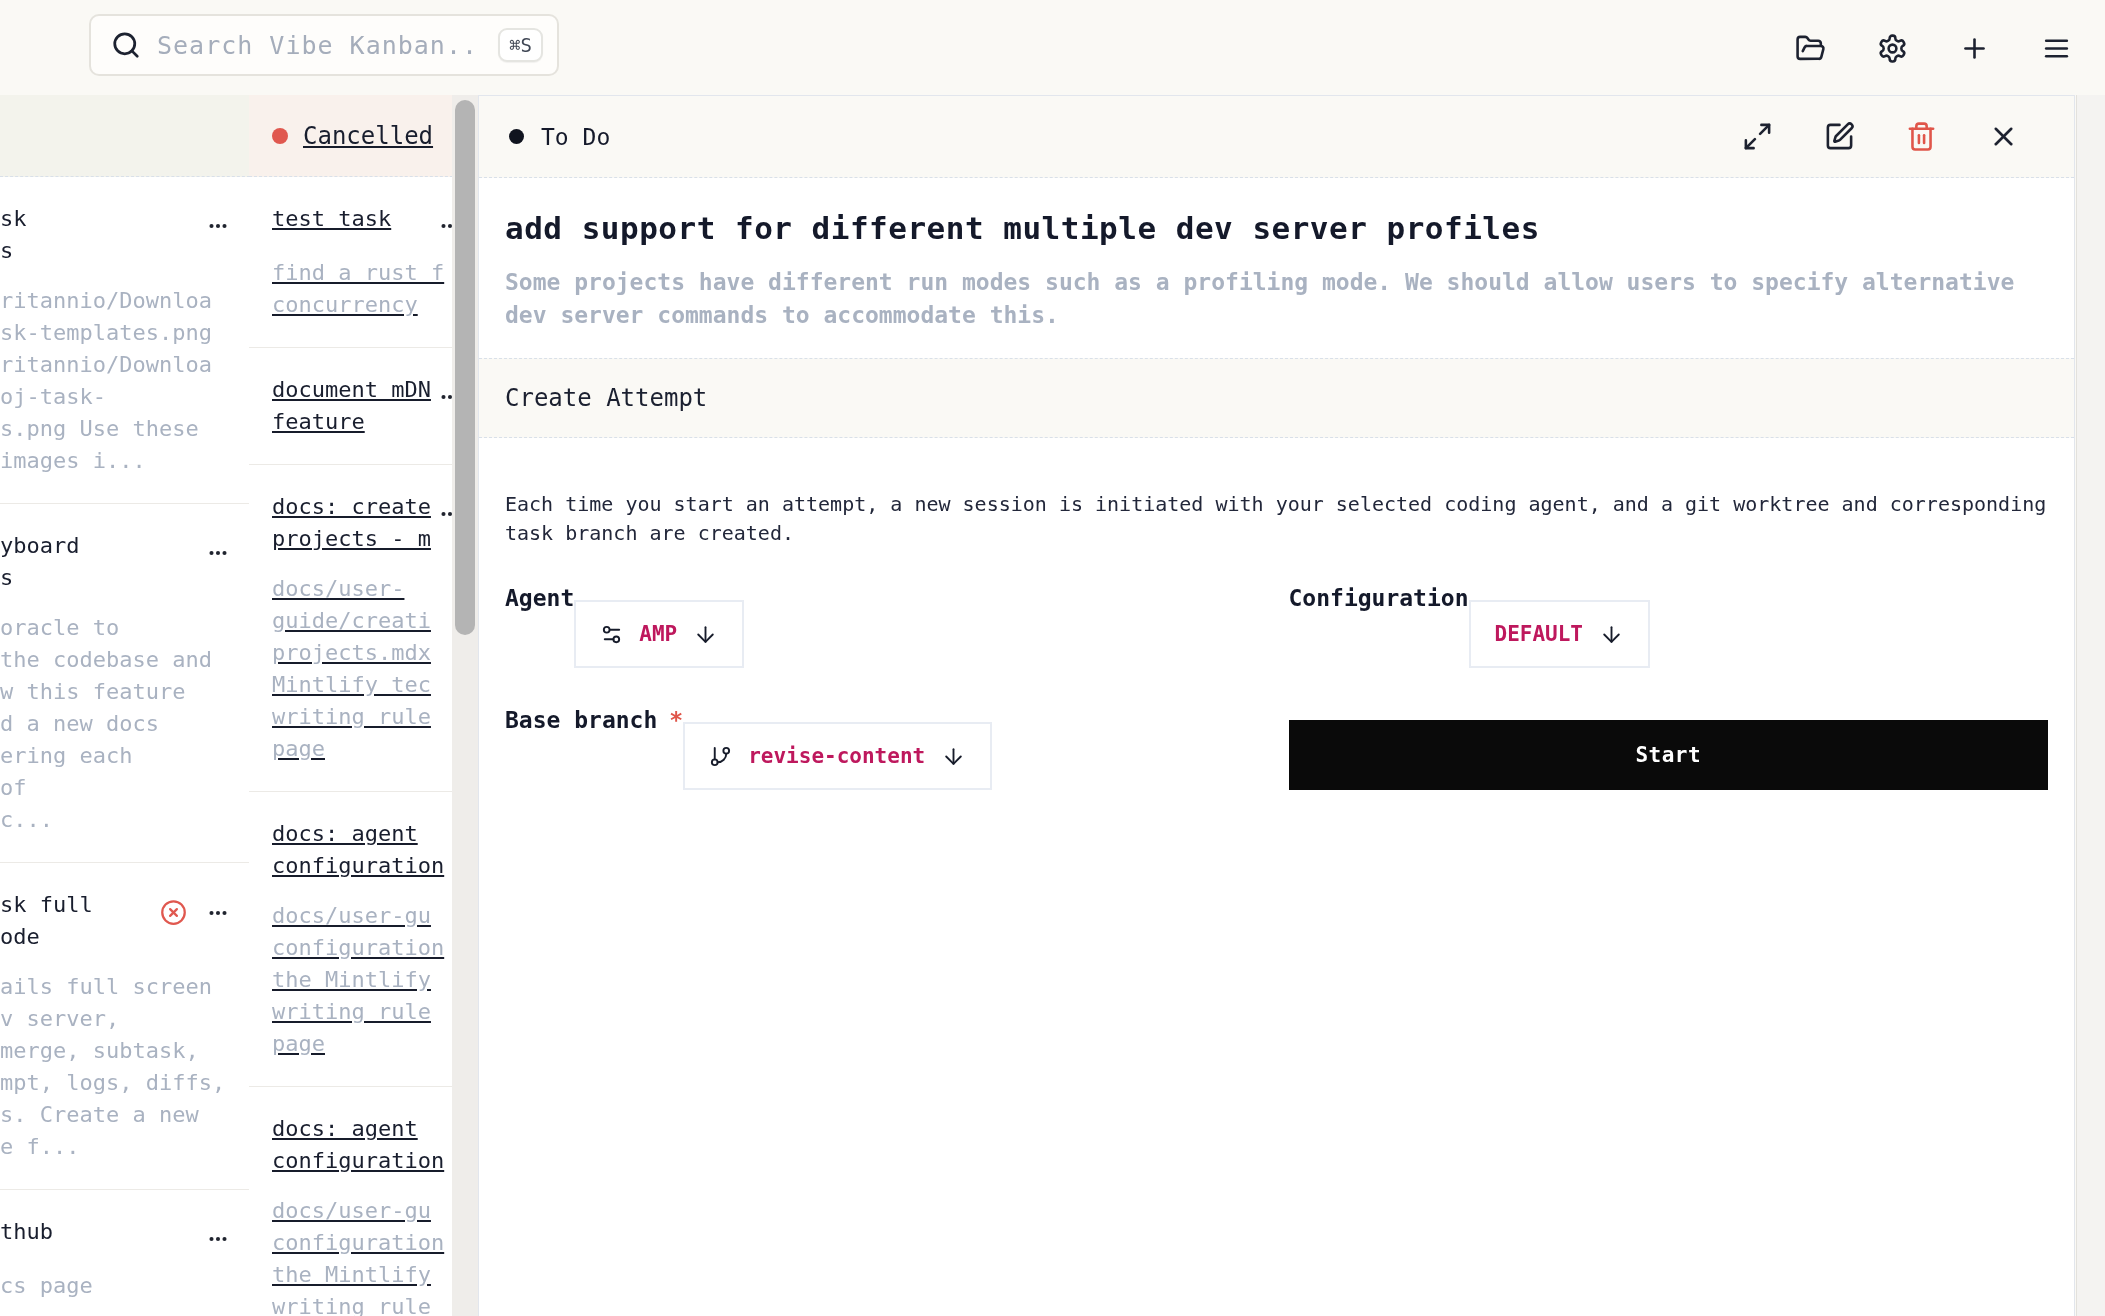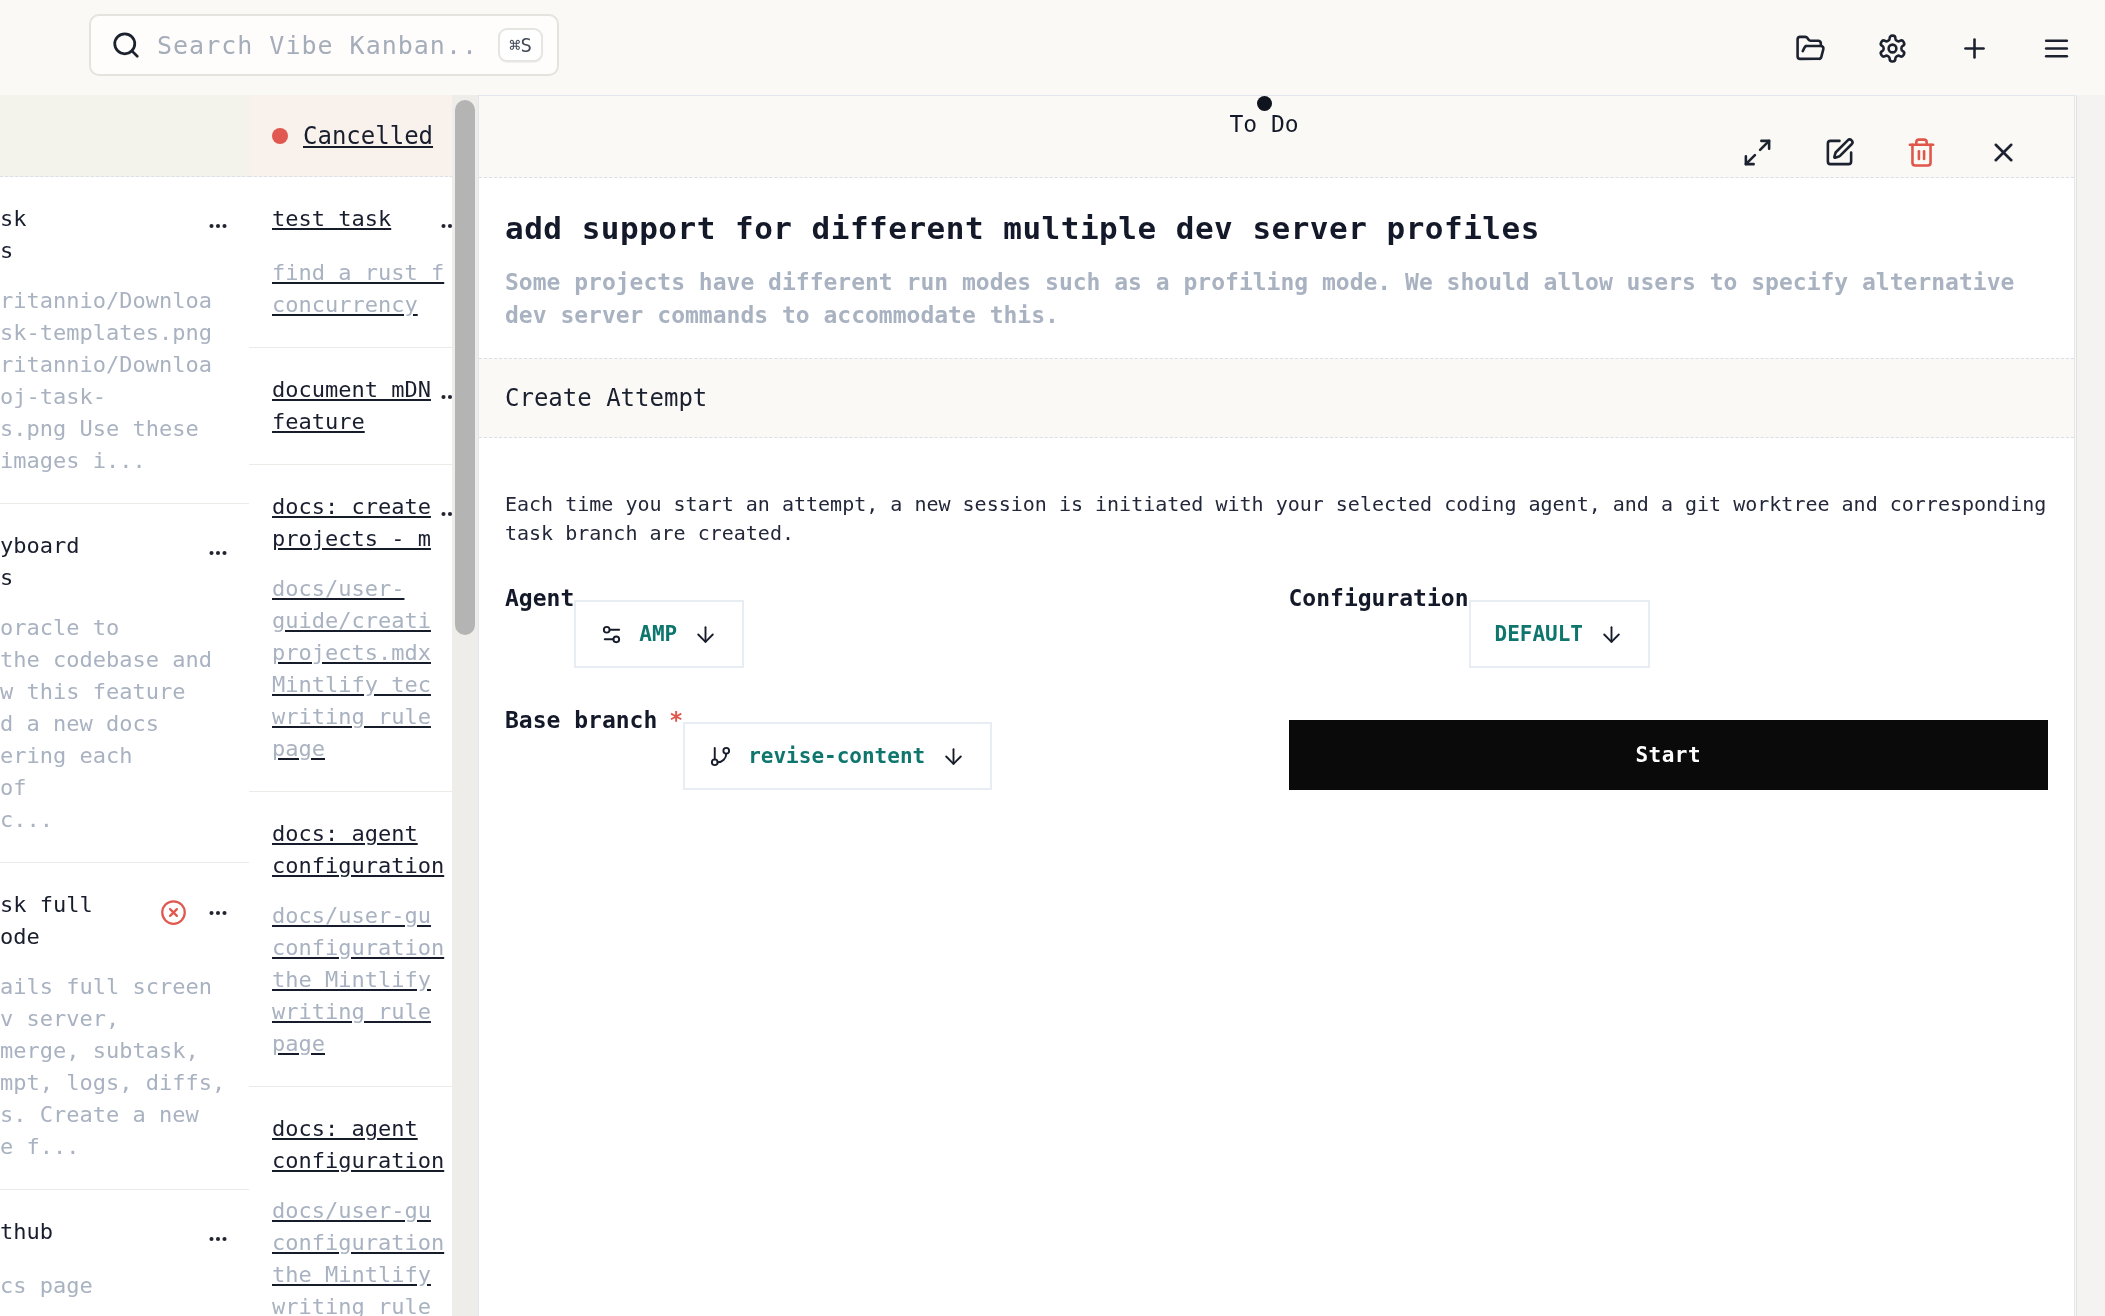--- a/index.html
+++ b/index.html
@@ -61,22 +61,22 @@
   .board-scrollbar { position:absolute; left:452px; top:95px; bottom:0; width:26px; background:#efedea; }
   .board-scrollbar .thumb { position:absolute; left:3px; top:5px; width:20px; height:535px; border-radius:10px; background:#b4b4b4; }
 
   
   .panel {
     position:absolute; left:478px; top:95px; width:1597px; bottom:0;
     background:#fff; border:1px solid #e2e6ed; border-bottom:none;
   }
   .panel-header {
     height:82px; background:#faf9f5; border-bottom:1px dashed #d9e0e9;
-    display:flex; align-items:center; padding:0 55px 0 30px;
-    font-size:23px; font-weight:500; color:#14192a;flex-direction:column;
+    display:flex; align-items:center; gap:17px; padding:0 55px 0 30px;
+    font-size:23px; font-weight:500; color:#14192a;
   }
   .panel-actions { margin-left:auto; display:flex; gap:51px; align-items:center; }
   .action-btn { width:31px; height:31px; color:#1d2230; background:none; border:none; padding:0; cursor:pointer; }
   .action-btn.trash { color:var(--danger-red,#e0564a); }
 
   .panel-title { margin:32px 26px 0; font-size:31px; font-weight:700; letter-spacing:.5px; color:#14192a; }
   .panel-desc { margin:20px 26px 0; font-size:23px; line-height:33px; color:#a9b2c1; max-width:1545px;font-weight:bold; }
   .section-strip {
     margin-top:26px; height:80px; background:#faf9f5;
     border-top:1px dashed #d9e0e9; border-bottom:1px dashed #d9e0e9;
@@ -87,21 +87,21 @@
   .form { margin:36px 26px 0; display:grid; grid-template-columns:1fr 1fr; column-gap:24px; }
   .field { display:flex; flex-direction:row; }
   .row2 { margin-top:38px; }
   .field-label { font-size:23px; font-weight:700; line-height:28px; display:flex; gap:12px; color:#14192a; }
   .req { color:var(--danger-red,#e0564a); }
   .control {
     margin-top:16px; height:68px; border:2px solid #e8ecf3; background:#fff;
     display:flex; align-items:center; gap:16px; padding:0 24px; cursor:pointer;
   }
   .ctl-icon { width:23px; height:23px; color:#171c2b; flex:none; }
-  .control-value { font-size:21px; font-weight:700; color:#0f766e; }
+  .control-value { font-size:21px; font-weight:700; color:#be185d; }
   .arrow { margin-left:auto; width:25px; height:25px; color:#171c2b; flex:none; }
   .start-cell { display:flex; flex-direction:column; justify-content:flex-end; }
   .start-btn {
     height:70px; background:var(--start-bg,#0a0a0a); color:#fff; border:none; cursor:pointer;
     font-family:inherit; font-size:21px; font-weight:700; letter-spacing:.5px;
   }
 
   .right-track { position:absolute; left:2076px; right:0; top:95px; bottom:0; background:#f4f3f1; border-left:1px solid #e3e1dc; }
 </style>
 </head>

